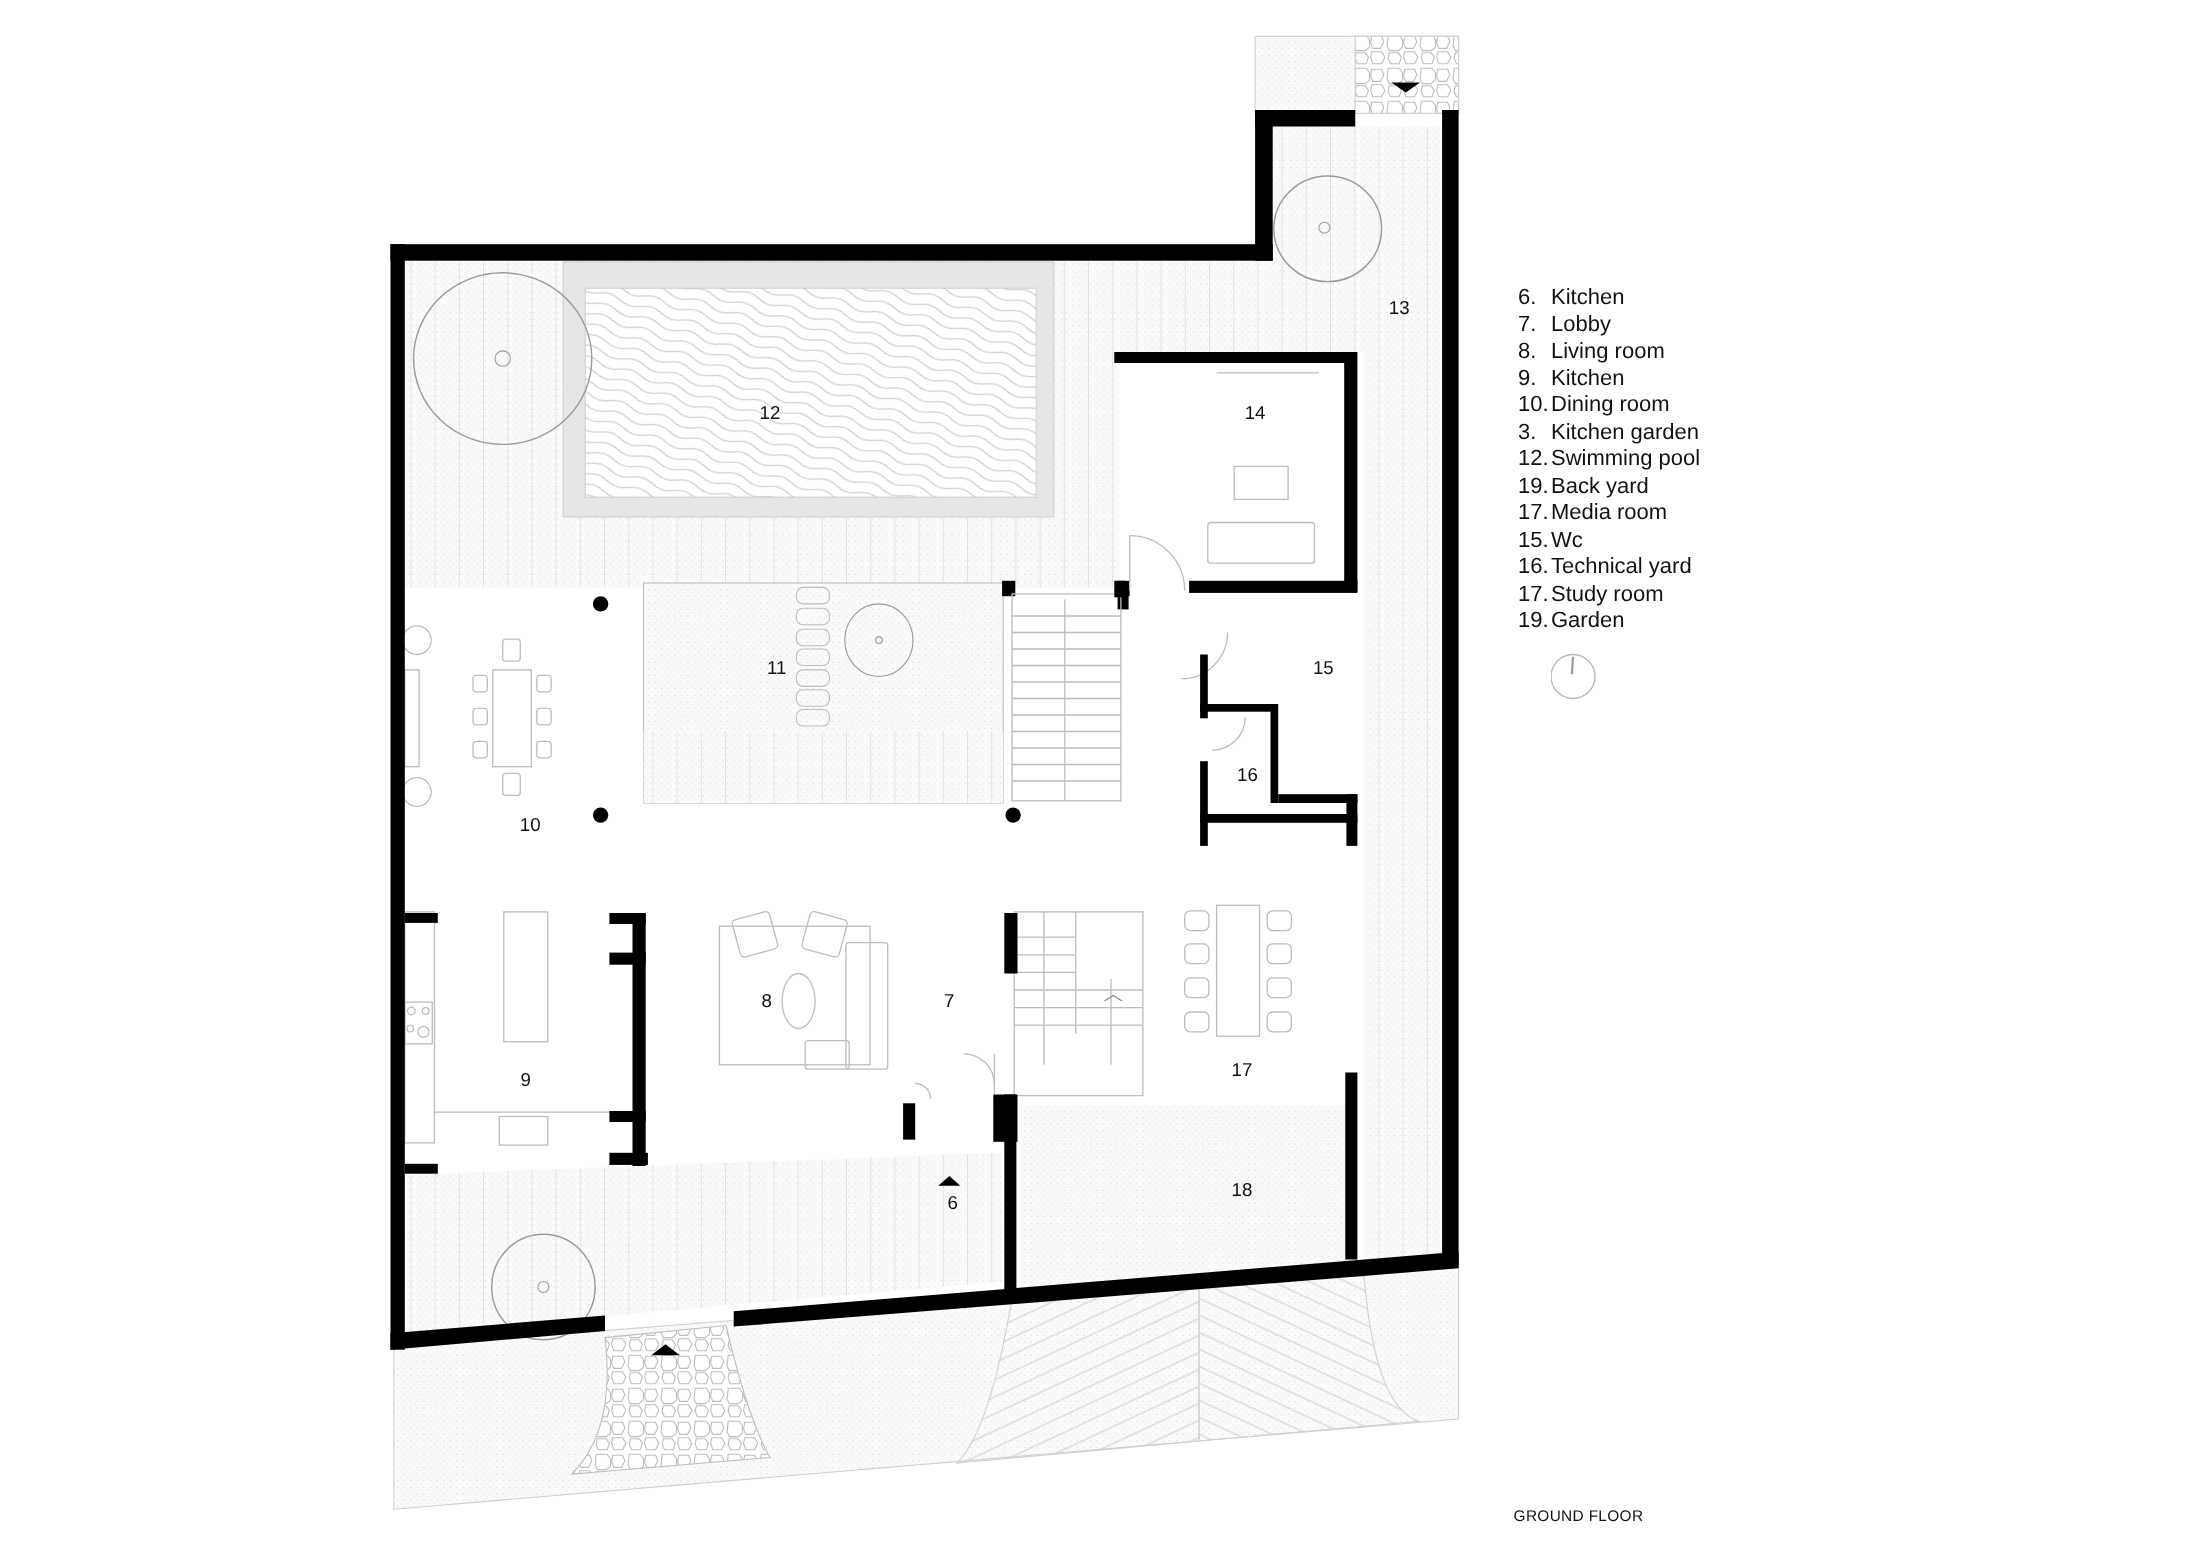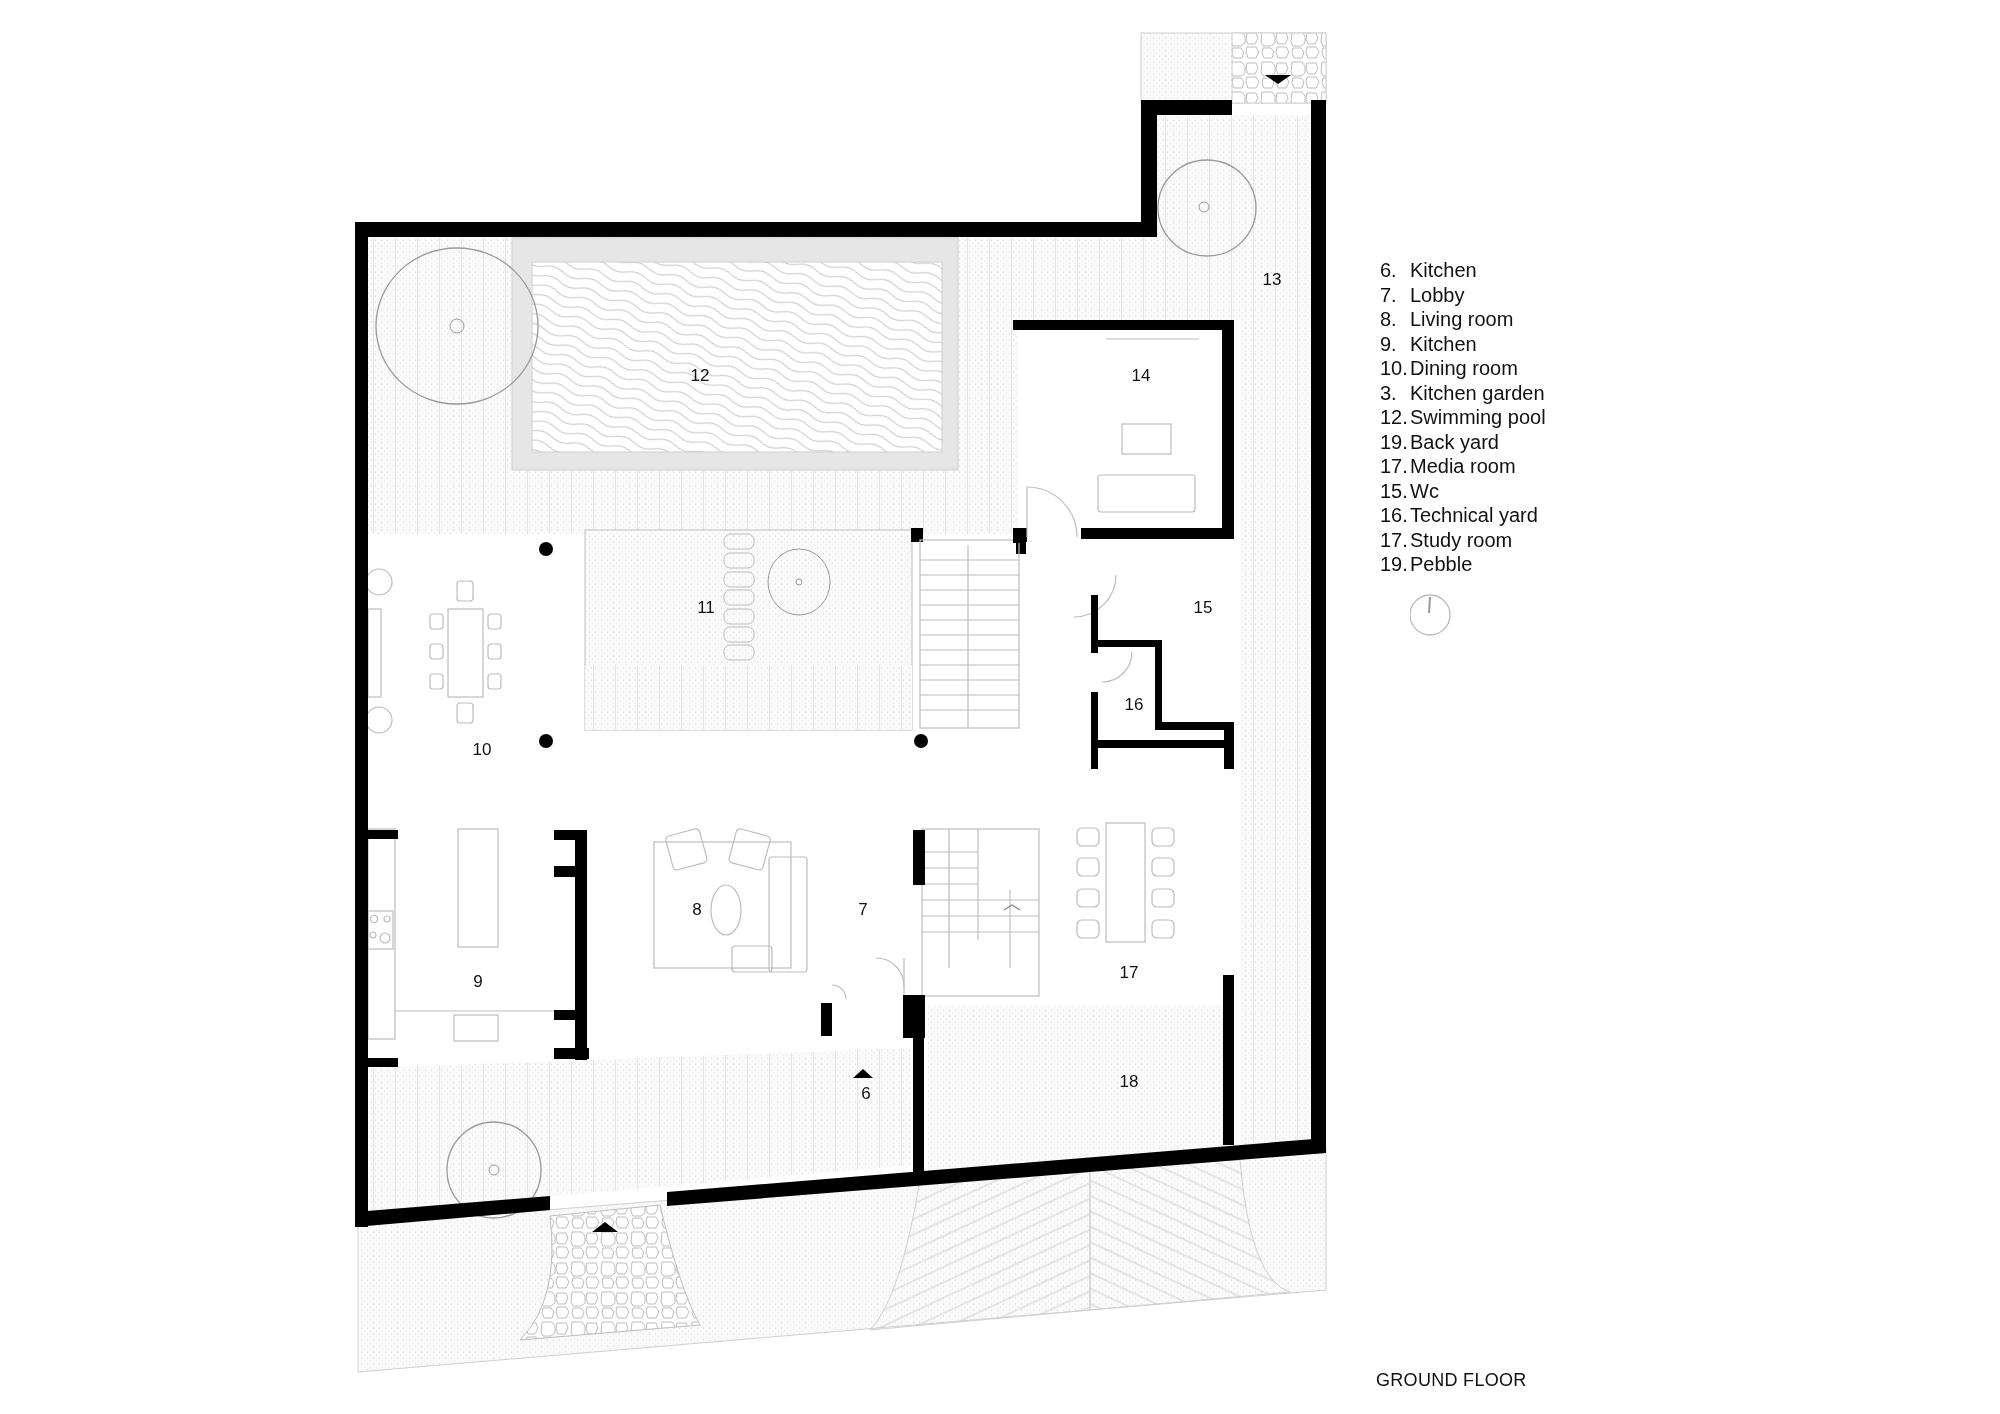--- a/index.html
+++ b/index.html
@@ -2,21 +2,21 @@
 <html><head>
 <meta charset="utf-8">
 <style>
   html, body { margin:0; padding:0; background:#ffffff; }
   body { width:2000px; height:1414px; position:relative; overflow:hidden;
          font-family:"Liberation Sans", sans-serif; color:#111; }
   #plan { position:absolute; left:0; top:0; }
   .legend { position:absolute; left:1380px; top:258px; font-size:20px; line-height:24.5px; }
   .legend-row { display:flex; white-space:nowrap; }
   .legend-num { width:30px; }
-  .title { position:absolute; left:1376px; top:1370px; font-size:18px; letter-spacing:0.3px; }
+  .title { position:absolute; left:1376px; top:1370px; font-size:14px; letter-spacing:0.3px; }
   .room-label { font-family:"Liberation Sans", sans-serif; font-size:17px; fill:#111; text-anchor:middle; }
 </style>
 </head>
 <body>
 
 <svg id="plan" width="2000" height="1414" viewBox="0 0 2000 1414" xmlns="http://www.w3.org/2000/svg">
   <defs>
     <pattern id="dots" width="6" height="6" patternUnits="userSpaceOnUse">
       <rect width="6" height="6" fill="#fafafa"></rect>
       <circle cx="1.5" cy="2" r="0.5" fill="#c8c8c8"></circle>
@@ -284,21 +284,21 @@
   <div class="legend-row">
       <span class="legend-num">16.</span>
       <span>Technical yard</span>
     </div>
   <div class="legend-row">
       <span class="legend-num">17.</span>
       <span>Study room</span>
     </div>
   <div class="legend-row">
       <span class="legend-num">19.</span>
-      <span>Pebble</span>
+      <span>Garden</span>
     </div>
   <svg width="50" height="50" style="margin:16px 0 0 30px">
     <circle cx="20" cy="22" r="20" fill="none" stroke="#b8b8b8" stroke-width="1.3"></circle>
     <line x1="20" y1="4" x2="19" y2="20" stroke="#999" stroke-width="2"></line>
   </svg>
 </div>
 
 <div class="title">GROUND FLOOR</div>
 
 </body></html>

